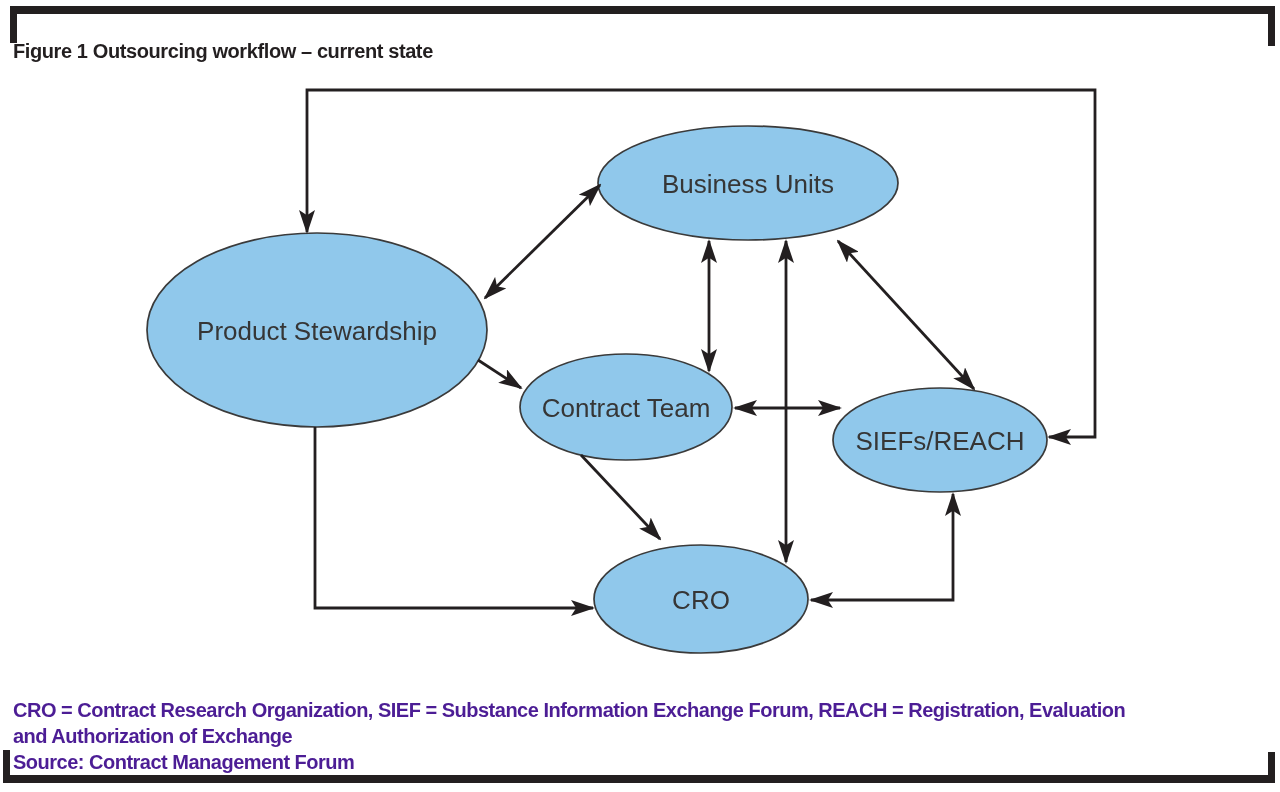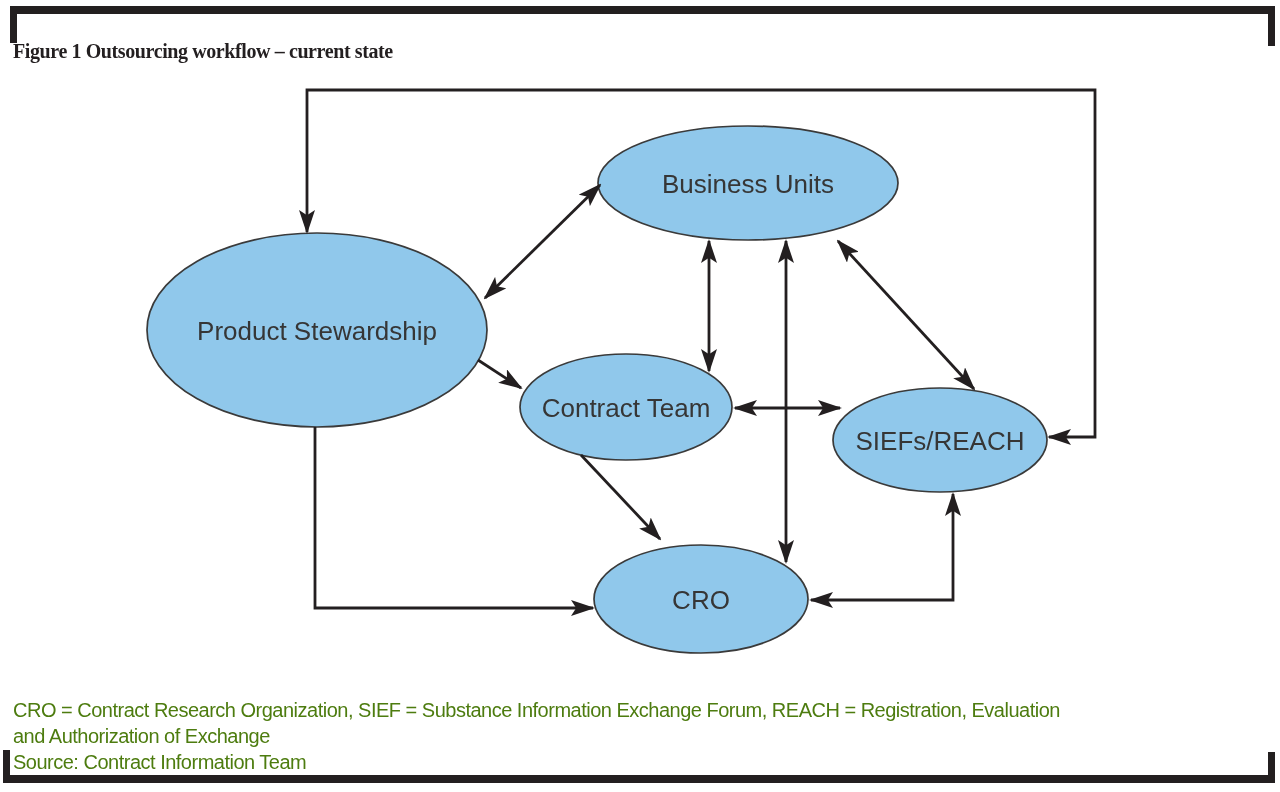--- a/index.html
+++ b/index.html
@@ -10,26 +10,26 @@
   .page {
     position: relative;
     width: 1280px; height: 792px;
     background: #ffffff;
     overflow: hidden;
   }
   .page svg { position: absolute; top: 0; left: 0; }
   .figure-title {
     position: absolute; left: 13px; top: 40px;
     font-weight: bold; font-size: 20px; letter-spacing: -0.4px;
-    color: #231f20; white-space: nowrap; font-family: Liberation Serif, serif;
+    color: #231f20; white-space: nowrap;
   }
   .footnote {
     position: absolute; left: 13px; top: 697px;
-    font-weight: normal; font-size: 20px; line-height: 26px;
-    letter-spacing: -0.5px; color: #4d7c0f; white-space: nowrap;
+    font-weight: bold; font-size: 20px; line-height: 26px;
+    letter-spacing: -0.5px; color: #4c1d95; white-space: nowrap;
   }
   #nodes-layer text {
     font-family: "Liberation Sans", sans-serif;
     font-size: 26px;
   }
 </style>
 </head>
 <body>
 
 <div class="page">
@@ -84,16 +84,16 @@
         <polyline points="315,427 315,608 593,608" fill="none" stroke="#231F20" stroke-width="2.8" stroke-linejoin="miter" marker-end="url(#arrowhead)"></polyline>
         <polyline points="953,494 953,600 811,600" fill="none" stroke="#231F20" stroke-width="2.8" stroke-linejoin="miter" marker-start="url(#arrowhead)" marker-end="url(#arrowhead)"></polyline>
       </g>
   </svg>
 
   <div class="figure-title">Figure 1 Outsourcing workflow – current state</div>
 
   <div class="footnote">
     <div>CRO = Contract Research Organization, SIEF = Substance Information Exchange Forum, REACH = Registration, Evaluation</div>
     <div>and Authorization of Exchange</div>
-    <div>Source: Contract Information Team</div>
+    <div>Source: Contract Management Forum</div>
   </div>
 
 </div>
 
 </body></html>

